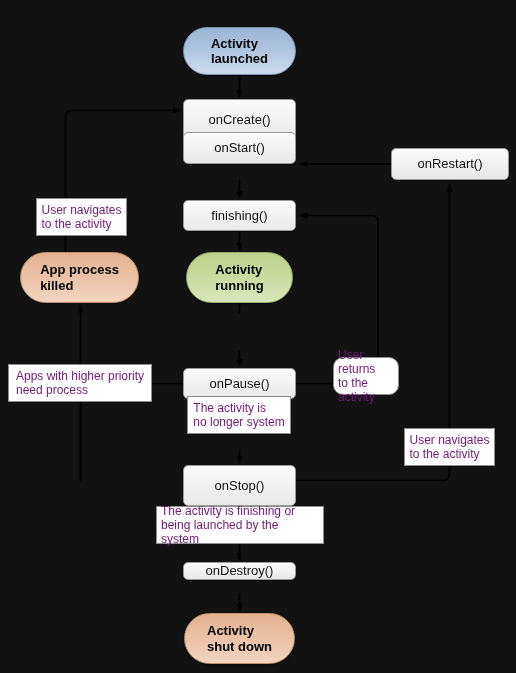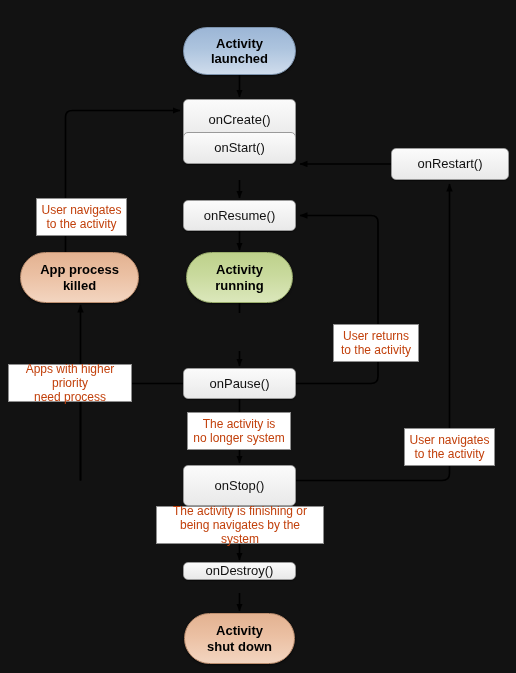--- a/index.html
+++ b/index.html
@@ -22,40 +22,40 @@
     width: 516px;
     height: 673px;
     pointer-events: none;
   }
   .node {
     position: absolute;
     box-sizing: border-box;
     display: flex;
     align-items: center;
     justify-content: center;
-    text-align: center;
+    text-align: left;
     line-height: 1.18;
     color: #000;
   }
   
   .method {
     background: linear-gradient(to bottom, #fbfbfb 0%, #f1f1f1 55%, #e9e9e9 100%);
     border: 1px solid #9a9a9a;
     border-radius: 5px;
     font-size: 13px;
     color: #111;
     box-shadow: 0 1px 1px rgba(0,0,0,0.55);
   }
   
   .note {
     background: #ffffff;
     border: 1px solid #8e8e8e;
     border-radius: 0;
     font-size: 12px;
-    color: #c2410c;
+    color: #701a75;
     padding: 2px 4px;
   }
   
   .state {
     border-radius: 999px;
     font-size: 13px;
     font-weight: bold;
     color: #000;
     box-shadow: 0 1px 2px rgba(0,0,0,0.6);
   }
@@ -117,21 +117,21 @@
     <span>
       <span>Activity</span><br>
       <span>launched</span>
     </span>
   </div>
 
   <div class="node method" style="left:183px; top:99px; width:113px; height:41px;">onCreate()</div>
 
   <div class="node method" style="left:183px; top:132px; width:113px; height:32px;">onStart()</div>
 
-  <div class="node method" style="left:183px; top:200px; width:113px; height:31px;">onResume()</div>
+  <div class="node method" style="left:183px; top:200px; width:113px; height:31px;">finishing()</div>
 
   <div class="node state state-green" style="left:186px; top:252px; width:107px; height:51px;">
     <span>
       <span>Activity</span><br>
       <span>running</span>
     </span>
   </div>
 
   <div class="node method" style="left:183px; top:368px; width:113px; height:31px;">onPause()</div>
 
@@ -156,48 +156,48 @@
   </div>
 
   <div class="node note" style="left:36px; top:198px; width:91px; height:38px;">
     <span>
       <span>User navigates</span><br>
       <span>to the activity</span>
     </span>
   </div>
 
 
-  <div class="node note" style="left:333px; top:324px; width:86px; height:38px;">
+  <div class="node note" style="left:333px; top:357px; width:66px; height:38px;border-radius:10px;">
     <span>
       <span>User returns</span><br>
       <span>to the activity</span>
     </span>
   </div>
 
-  <div class="node note" style="left:8px; top:364px; width:124px; height:38px;">
+  <div class="node note" style="left:8px; top:364px; width:144px; height:38px;">
     <span>
       <span>Apps with higher priority</span><br>
       <span>need process</span>
     </span>
   </div>
 
-  <div class="node note" style="left:187px; top:412px; width:104px; height:38px;">
+  <div class="node note" style="left:187px; top:396px; width:104px; height:38px;">
     <span>
       <span>The activity is</span><br>
       <span>no longer system</span>
     </span>
   </div>
 
   <div class="node note" style="left:404px; top:428px; width:91px; height:38px;">
     <span>
       <span>User navigates</span><br>
       <span>to the activity</span>
     </span>
   </div>
 
   <div class="node note" style="left:156px; top:506px; width:168px; height:38px;">
     <span>
       <span>The activity is finishing or</span><br>
-      <span>being navigates by the system</span>
+      <span>being launched by the system</span>
     </span>
   </div>
 
 </div>
 
 </body></html>

